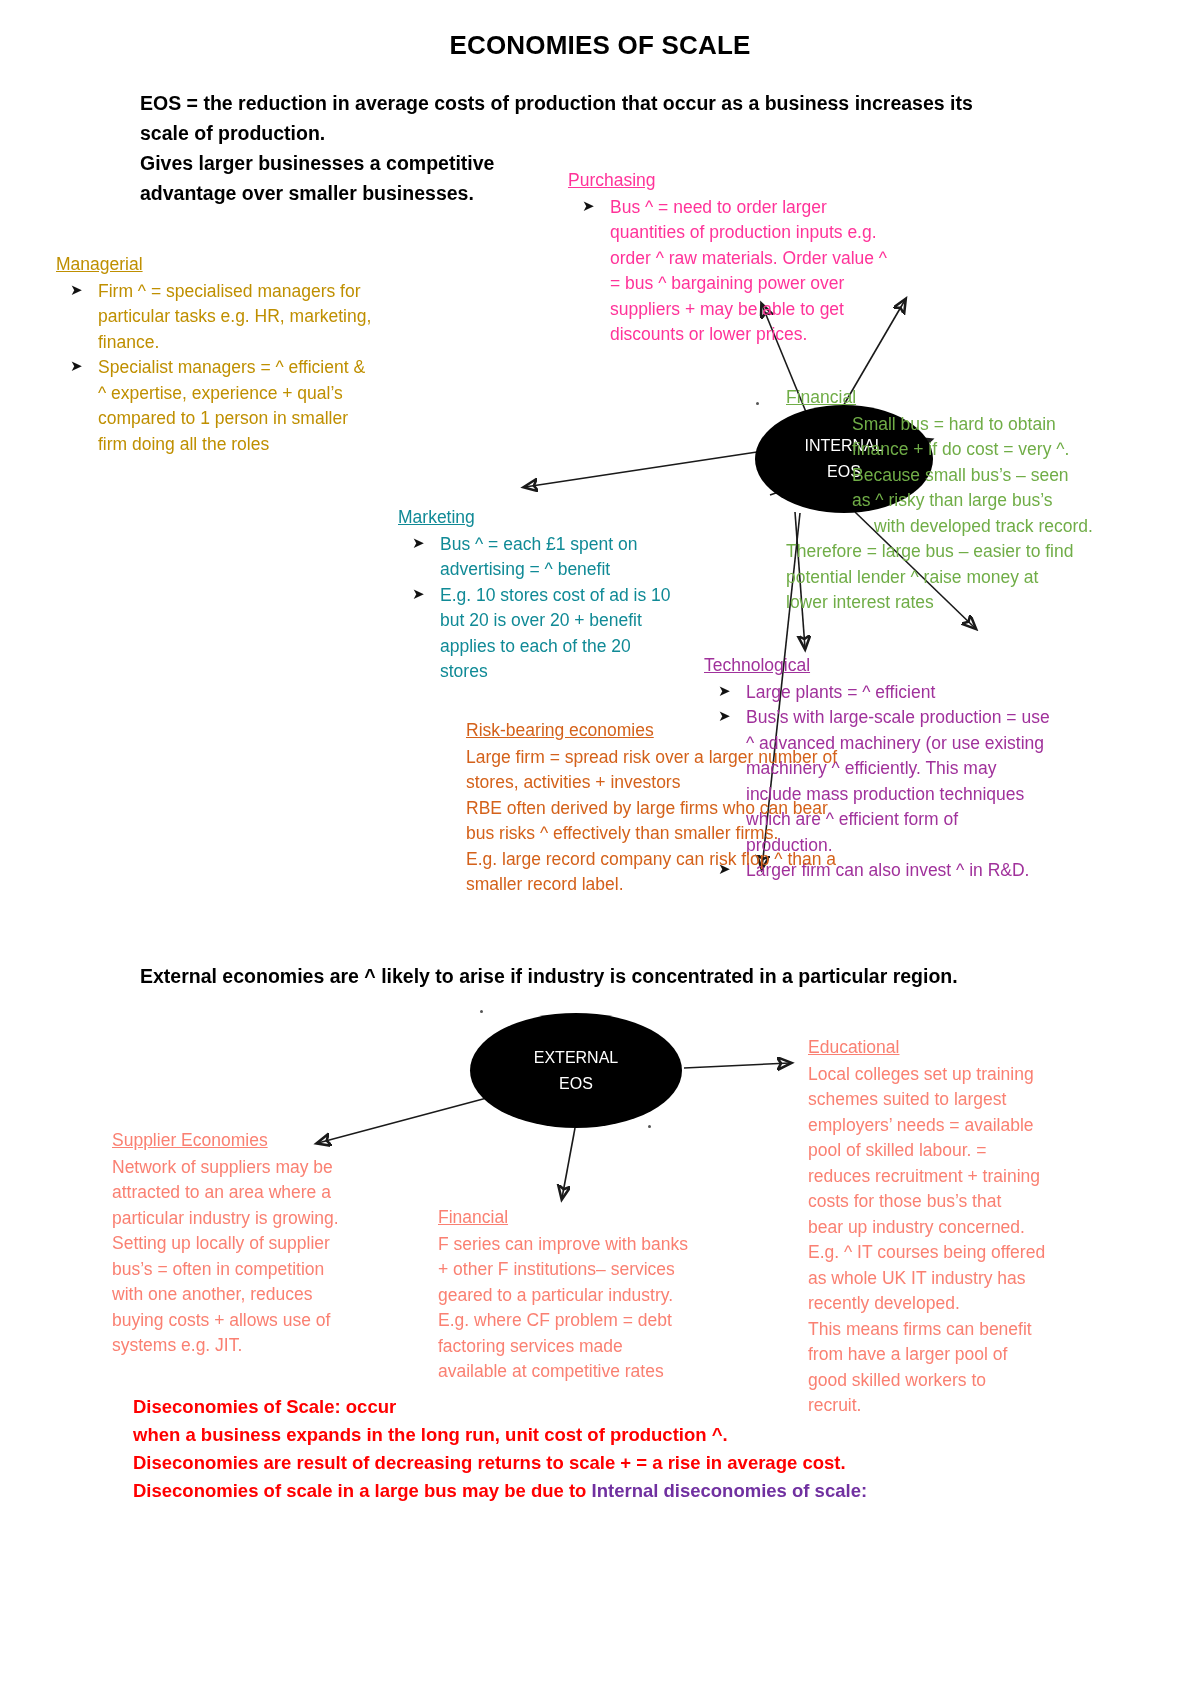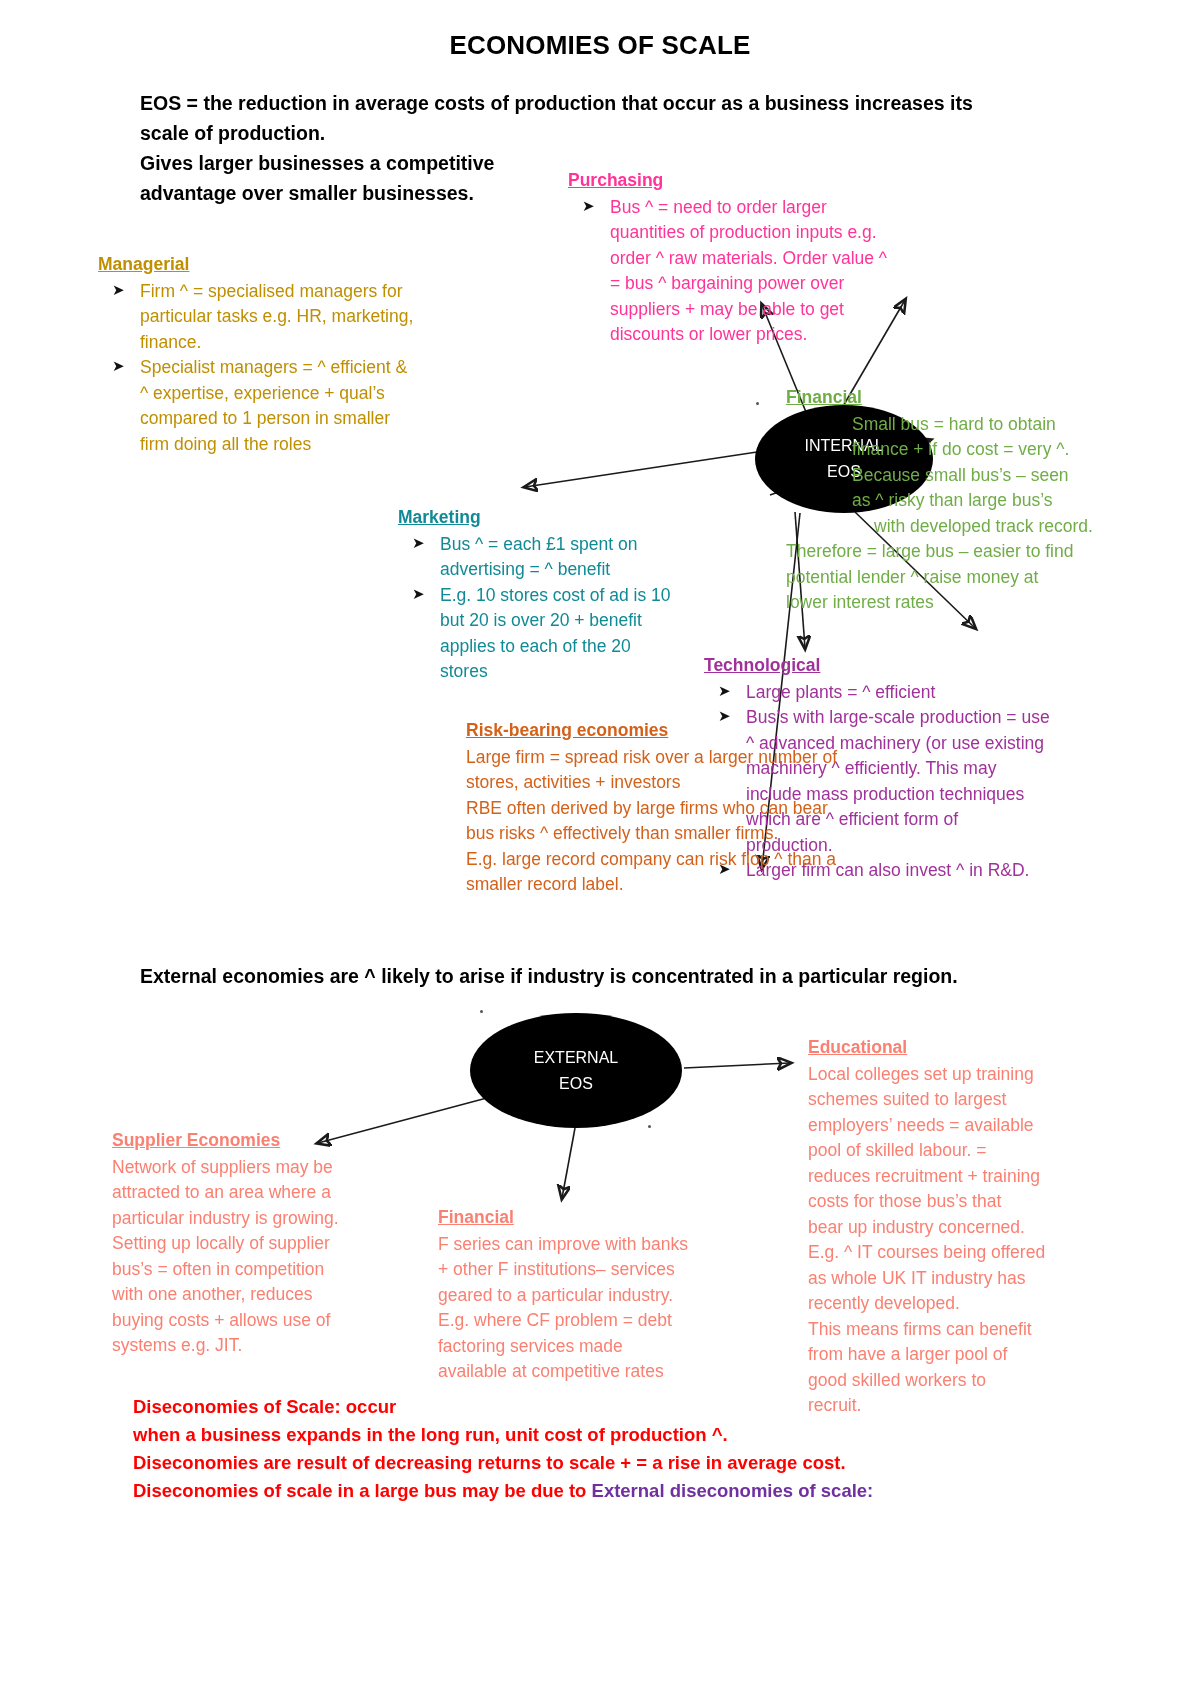--- a/index.html
+++ b/index.html
@@ -19,21 +19,21 @@
   
   #intro{
     left:140px;top:88px;width:830px;
     font-size:19.5px;font-weight:bold;line-height:30px;color:#000;
   }
   #intro div{white-space:pre;}
 
   
   .note{line-height:25.5px;font-size:17.5px;}
   .note .hd{
-    font-weight:bold;text-decoration:underline;display:inline-block;
+    font-weight:normal;text-decoration:underline;display:inline-block;
     margin-bottom:1px;
     text-align:center;
   }
   .note .line{white-space:pre;}
   .bullets{list-style:none;margin:0;padding:0;}
   .bullets li{
     position:relative;padding-left:42px;
   }
   .bullets li .bul{
     position:absolute;left:14px;top:-1px;color:#111;font-size:15px;
@@ -63,21 +63,21 @@
   }
   #internal-eos{left:755px;top:405px;width:178px;height:108px;}
   #external-eos{left:470px;top:1013px;width:212px;height:115px;}
 
   
   svg.arrows{position:absolute;left:0;top:0;width:1200px;height:1698px;
     pointer-events:none;}
   svg.arrows line,svg.arrows path{stroke:#1a1a1a;stroke-width:1.6;fill:none;}
 
   
-  #blk-managerial{left:56px;top:252px;width:400px;margin-left:42px;}
+  #blk-managerial{left:56px;top:252px;width:400px;}
   #blk-purchasing{left:568px;top:168px;width:400px;}
   #blk-financial-green{left:786px;top:385px;width:330px;}
   #blk-marketing{left:398px;top:505px;width:320px;}
   #blk-technological{left:704px;top:653px;width:410px;}
   #blk-risk{left:466px;top:718px;width:400px;}
 
   #ext-lead{left:140px;top:965px;width:900px;font-size:19.5px;
     font-weight:bold;color:#000;white-space:pre;}
 
   #blk-supplier{left:112px;top:1128px;width:300px;}
@@ -272,14 +272,14 @@
   <div class="line">This means firms can benefit</div>
   <div class="line">from have a larger pool of</div>
   <div class="line">good skilled workers to</div>
   <div class="line">recruit.</div>
 </div>
 
 <div class="abs c-dis" id="blk-dis">
   <div class="line">Diseconomies of Scale: occur</div>
   <div class="line">when a business expands in the long run, unit cost of production ^.</div>
   <div class="line">Diseconomies are result of decreasing returns to scale + = a rise in average cost.</div>
-  <div class="line"><span>Diseconomies of scale in a large bus may be due to </span><span class="c-internal-dis">External diseconomies of scale:</span></div>
+  <div class="line"><span>Diseconomies of scale in a large bus may be due to </span><span class="c-internal-dis">Internal diseconomies of scale:</span></div>
 </div>
 
 </body></html>

